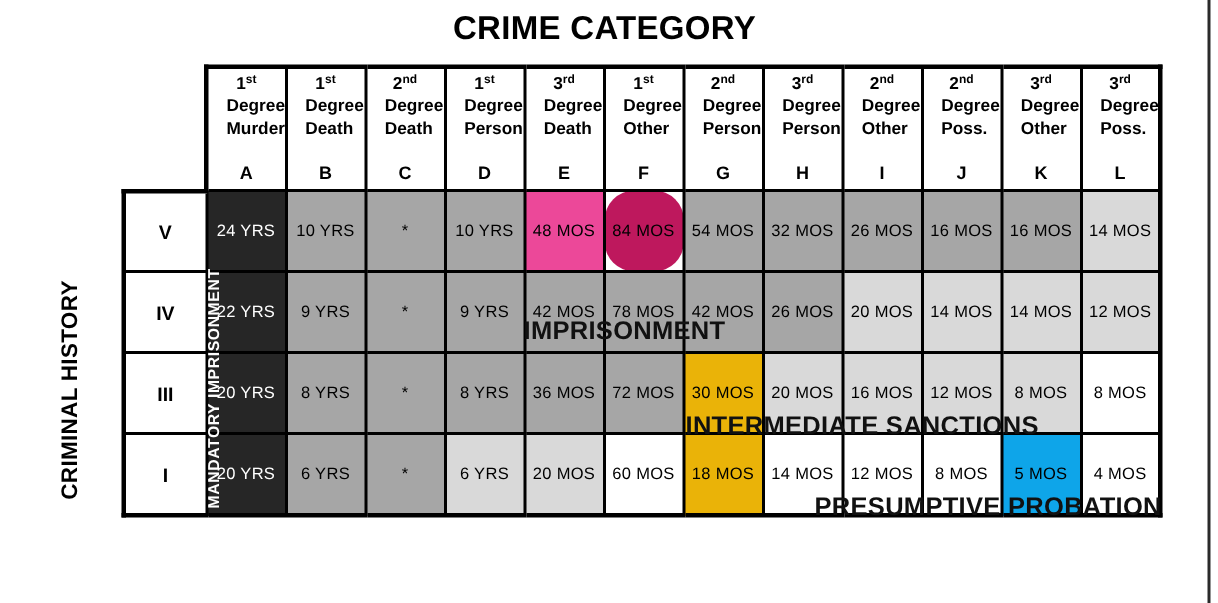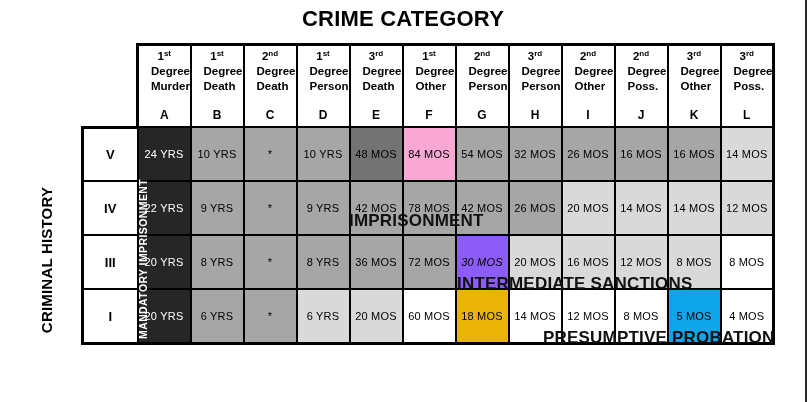--- a/index.html
+++ b/index.html
@@ -158,22 +158,22 @@
             <div class="ltr">L</div>
           </div>
         </th>
       </tr>
       <tr class="firstrow ">
         <th class="rlabel">V</th>
         <td class="cell s-dark" style="background-color: rgb(38, 38, 38);">24 YRS</td>
         <td class="cell s-medium" style="background-color: rgb(166, 166, 166);">10 YRS</td>
         <td class="cell s-medium" style="background-color: rgb(166, 166, 166);">*</td>
         <td class="cell s-medium" style="background-color: rgb(166, 166, 166);">10 YRS</td>
-        <td class="cell s-medium" style="background-color: #737373; text-align: center;">48 MOS</td>
-        <td class="cell s-medium" style="background-color: #f9a8d4;">84 MOS</td>
+        <td class="cell s-medium" style="background-color: #ec4899; text-align: center;">48 MOS</td>
+        <td class="cell s-medium" style="background-color: #be185d; border-radius: 20px;">84 MOS</td>
         <td class="cell s-medium" style="background-color: rgb(166, 166, 166);">54 MOS</td>
         <td class="cell s-medium" style="background-color: rgb(166, 166, 166);">32 MOS</td>
         <td class="cell s-medium" style="background-color: rgb(166, 166, 166);">26 MOS</td>
         <td class="cell s-medium" style="background-color: rgb(166, 166, 166);">16 MOS</td>
         <td class="cell s-medium" style="background-color: rgb(166, 166, 166);">16 MOS</td>
         <td class="cell s-light lastcol" style="background-color: rgb(217, 217, 217);">14 MOS</td>
       </tr>
       <tr class="">
         <th class="rlabel">IV</th>
         <td class="cell s-dark" style="background-color: rgb(38, 38, 38);">22 YRS</td>
@@ -190,21 +190,21 @@
         <td class="cell s-light lastcol" style="background-color: rgb(217, 217, 217);">12 MOS</td>
       </tr>
       <tr class="">
         <th class="rlabel">III</th>
         <td class="cell s-dark" style="background-color: rgb(38, 38, 38);">20 YRS</td>
         <td class="cell s-medium" style="background-color: rgb(166, 166, 166);">8 YRS</td>
         <td class="cell s-medium" style="background-color: rgb(166, 166, 166);">*</td>
         <td class="cell s-medium" style="background-color: rgb(166, 166, 166);">8 YRS</td>
         <td class="cell s-medium" style="background-color: rgb(166, 166, 166);">36 MOS</td>
         <td class="cell s-medium" style="background-color: rgb(166, 166, 166);">72 MOS</td>
-        <td class="cell s-light" style="background-color: #8b5cf6; font-style: italic;">30 MOS</td>
+        <td class="cell s-light" style="background-color: #eab308;">30 MOS</td>
         <td class="cell s-light" style="background-color: rgb(217, 217, 217);">20 MOS</td>
         <td class="cell s-light" style="background-color: rgb(217, 217, 217);">16 MOS</td>
         <td class="cell s-light" style="background-color: rgb(217, 217, 217);">12 MOS</td>
         <td class="cell s-light" style="background-color: rgb(217, 217, 217);">8 MOS</td>
         <td class="cell s-white lastcol" style="background-color: rgb(255, 255, 255);">8 MOS</td>
       </tr>
       <tr class="lastrow">
         <th class="rlabel">I</th>
         <td class="cell s-dark" style="background-color: rgb(38, 38, 38);">20 YRS</td>
         <td class="cell s-medium" style="background-color: rgb(166, 166, 166);">6 YRS</td>

